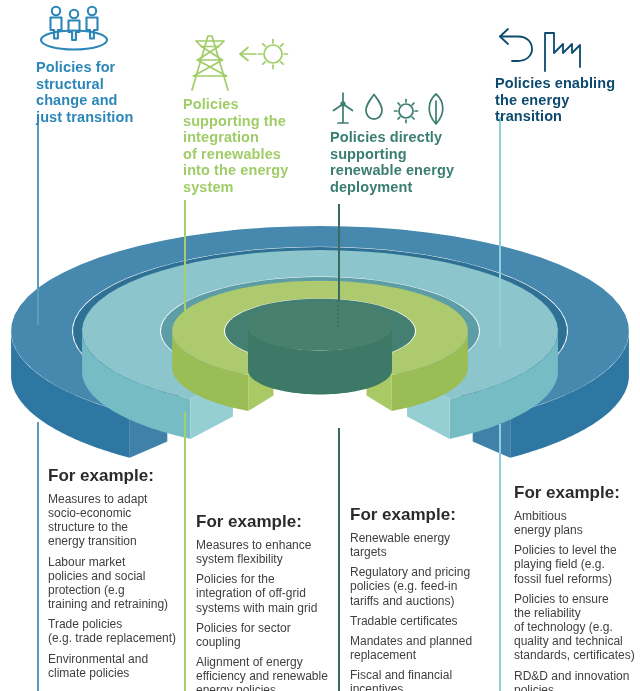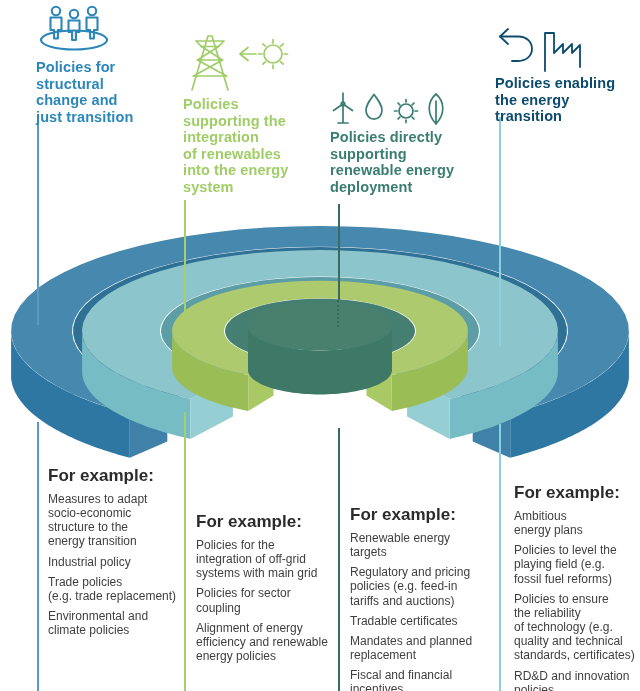--- a/index.html
+++ b/index.html
@@ -135,30 +135,35 @@
 transition</div>
   </div>
 
   <div class="col-list" id="list0">
     <div class="ex-label">For example:</div>
     <div>
         <div class="item">Measures to adapt
 socio-economic
 structure to the
 energy transition</div>
-        <div class="item">Industrial policy</div>
+        <div class="item">Labour market
+policies and social
+protection (e.g
+training and retraining)</div>
         <div class="item">Trade policies
 (e.g. trade replacement)</div>
         <div class="item">Environmental and
 climate policies</div>
       </div>
   </div>
   <div class="col-list" id="list1">
     <div class="ex-label">For example:</div>
     <div>
+        <div class="item">Measures to enhance
+system flexibility</div>
         <div class="item">Policies for the
 integration of off-grid
 systems with main grid</div>
         <div class="item">Policies for sector
 coupling</div>
         <div class="item">Alignment of energy
 efficiency and renewable
 energy policies</div>
       </div>
   </div>

